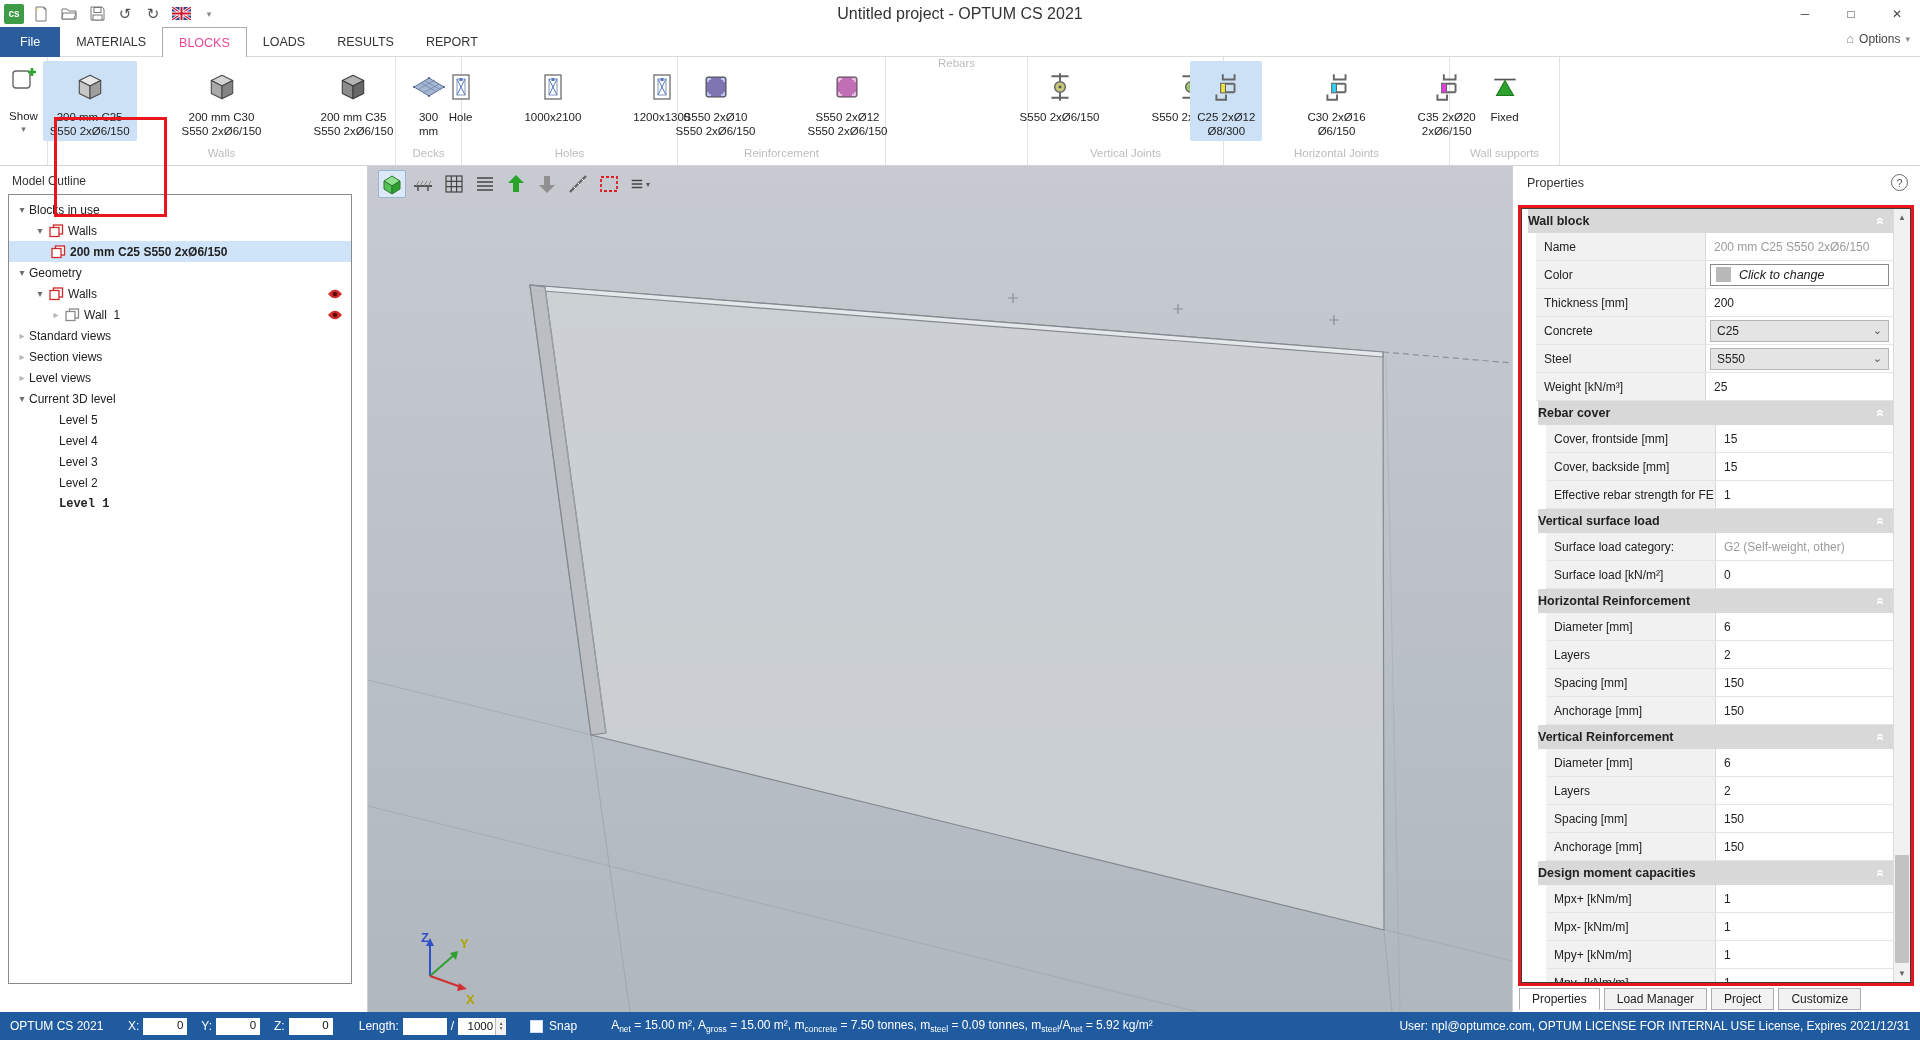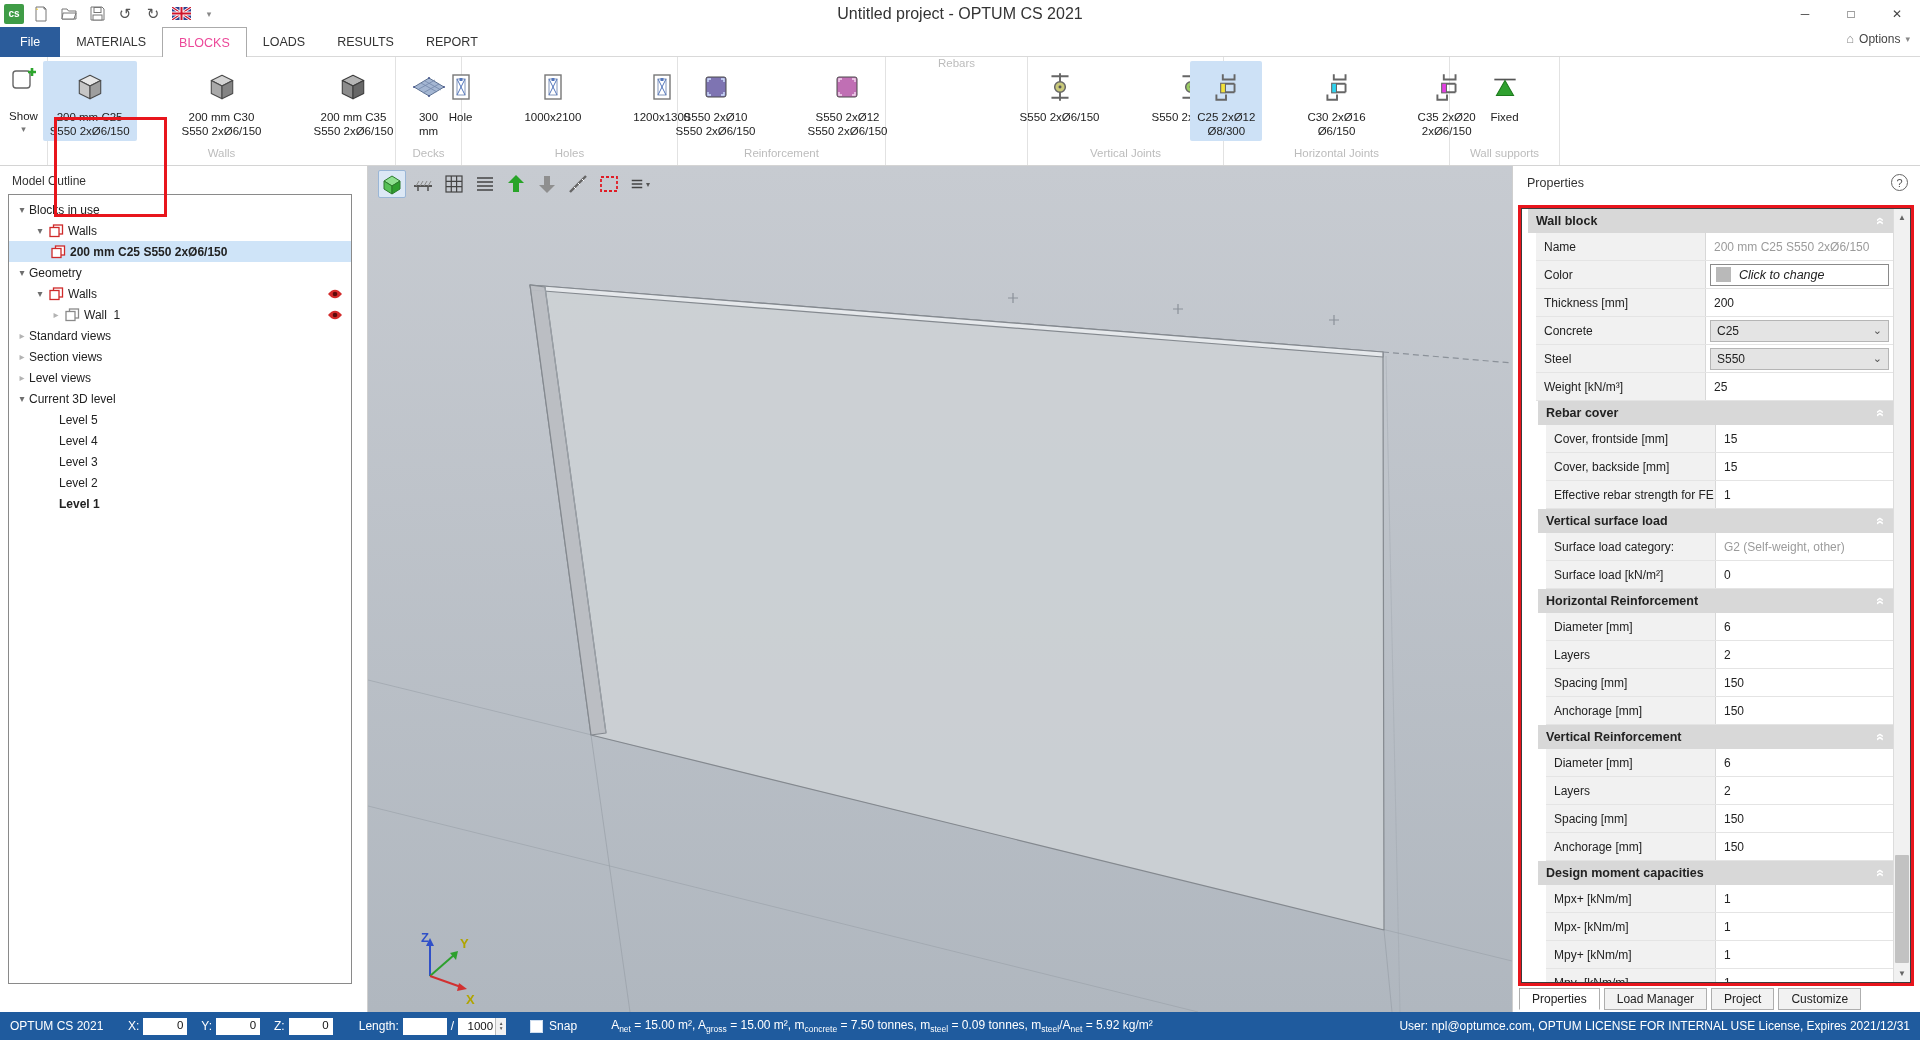--- a/index.html
+++ b/index.html
@@ -46,39 +46,39 @@
   .leftpanel { width:368px; height:846px; background:#fff; border-right:1px solid #cfcfcf; position:relative; }
   .lp-title { padding:8px 0 0 12px; font-size:12px; color:#333; }
   .treebox { position:absolute; left:8px; top:28px; width:344px; height:790px; border:1px solid #8a8a8a; background:#fff; overflow:hidden; padding-top:4px; }
   .trow { height:21px; display:flex; align-items:center; font-size:12px; white-space:pre; }
   .exp { width:14px; text-align:center; font-size:10px; color:#6e6e6e; }
   .exp.col { color:#b3b3b3; }
   .i0 { padding-left:6px; } .i1 { padding-left:24px; } .i2 { padding-left:40px; } .i3 { padding-left:50px; }
   .ticon { margin:0 4px 0 2px; display:flex; }
   .trow.selrow { background:#cfe4f8; font-weight:bold; }
   .eye { margin-left:auto; margin-right:8px; display:flex; }
-  .boldrow { font-weight:bold; }
+  .boldrow { font-weight:bold;font-family:Liberation Mono, monospace; }
 
   
   .viewport { width:1144px; height:846px; position:relative; background:linear-gradient(#c7cbd1,#b0b7bf); overflow:hidden; }
   .vtoolbar { position:absolute; left:10px; top:4px; display:flex; align-items:center; gap:3px; z-index:4; }
   .vbtn { width:28px; height:28px; display:flex; align-items:center; justify-content:center; border-radius:2px; }
   .vbtn.sel { background:#dce8f5; border:1px solid #9ab6d6; }
   .vmenu { display:flex; align-items:center; gap:2px; padding:0 4px; }
   .scene { position:absolute; left:0; top:0; }
 
   
   .rightpanel { width:408px; height:846px; background:#fff; position:relative; border-left:1px solid #cfcfcf; }
   .rp-title { padding:10px 0 0 14px; font-size:12.5px; color:#333; }
   .helpicon { position:absolute; right:12px; top:8px; width:17px; height:17px; border:1px solid #666; border-radius:50%; display:flex; align-items:center; justify-content:center; font-size:11px; color:#555; }
   .redbox { position:absolute; left:5px; top:39px; width:396px; height:781px; border:3px solid #e8151c; }
   .propwrap { width:100%; height:100%; border:1px solid #3c3c3c; background:#fff; display:flex; }
   .propgrid { flex:1; overflow:hidden; }
   .ph { height:24px; background:#d8d8d8; display:flex; align-items:center; font-weight:bold; font-size:12.5px; position:relative; }
-  .ph .pht { padding-left:8px; }
+  .ph .pht { }
   .ph1 { margin-left:6px; } .ph2 { margin-left:16px; }
   .chev { position:absolute; right:8px; color:#fff; font-size:14px; font-weight:bold; transform:rotate(90deg); }
   .prow { height:28px; display:flex; border-bottom:1px solid #e4e4e4; }
   .pr1 { margin-left:14px; } .pr2 { margin-left:24px; }
   .pk { width:170px; background:#f1f1f1; display:flex; align-items:center; padding-left:8px; border-right:1px solid #d8d8d8; font-size:12px; overflow:hidden; white-space:nowrap; }
   .pv { flex:1; display:flex; align-items:center; padding:0 4px; font-size:12px; background:#fff; }
   .pv .txt { padding-left:4px; }
   .gray { color:#9b9b9b; }
   .dd { flex:1; height:22px; background:#e4e4e4; border:1px solid #b5b5b5; display:flex; align-items:center; padding:0 6px; }
   .dd .ddc { margin-left:auto; color:#555; font-size:11px; }

